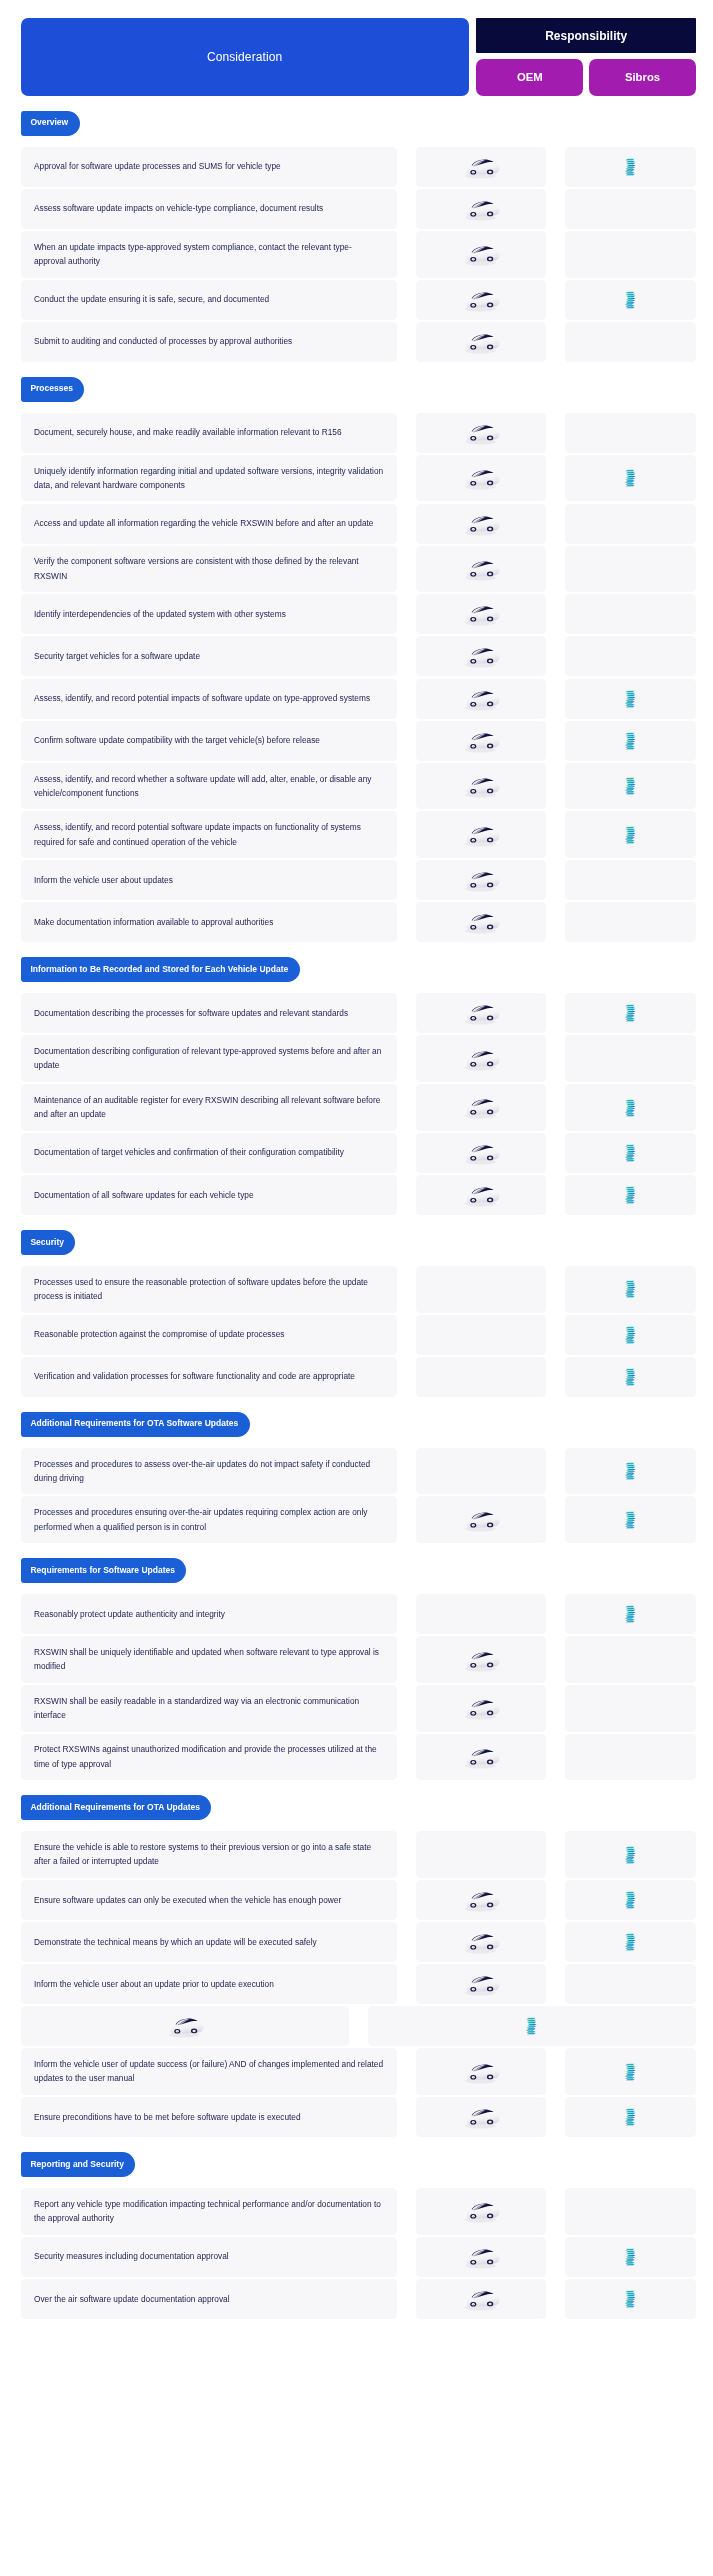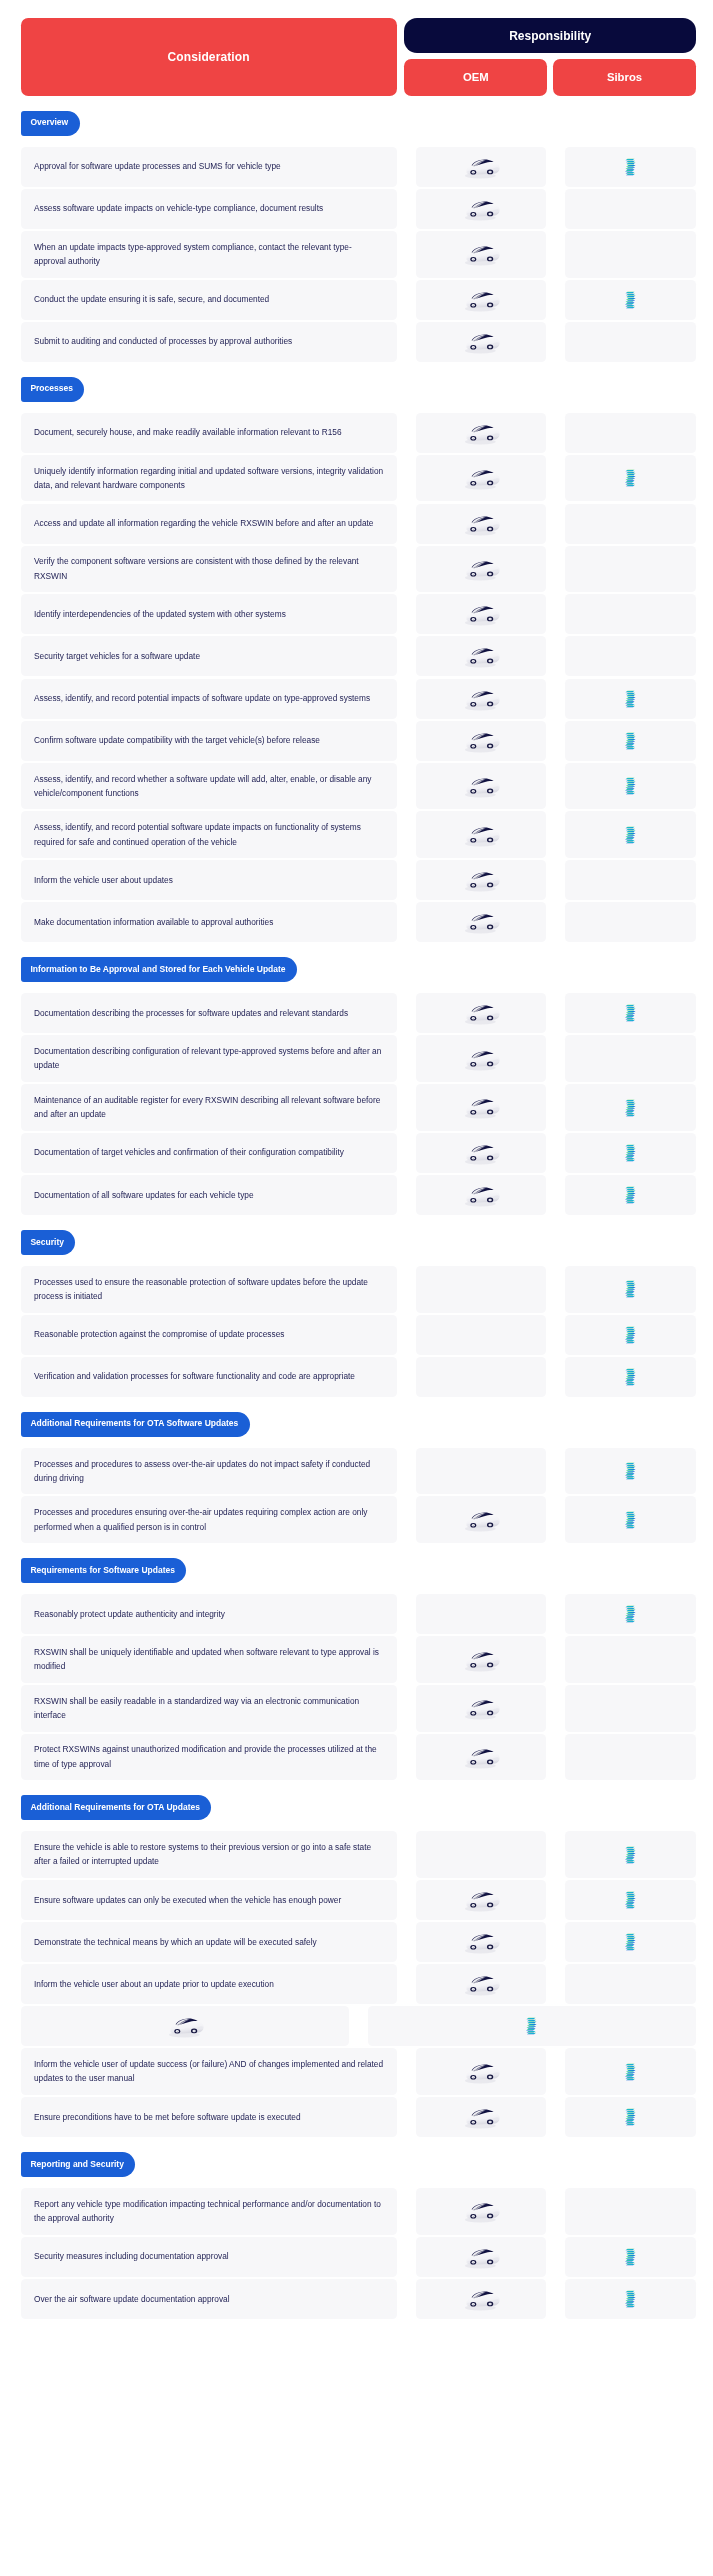--- a/index.html
+++ b/index.html
@@ -17,57 +17,57 @@
   }
 
   
   .header {
     display: flex;
     padding: 18px 18px 0 20.6px;
     gap: 7.7px;
     align-items: stretch;
   }
   .hdr-left {
-    width: 376px;
+    width: 448px;
     min-height: 77px;
-    background: #ef4444;
+    background: #1d4ed8;
     border-radius: 7.2px;
     color: #fff;
     display: flex;
     align-items: center;
     justify-content: center;
     font-size: 12px;
-    font-weight: bold;
+    font-weight: normal;
     letter-spacing: 0.1px;
   }
   .hdr-right {
     flex: 1;
     display: flex;
     flex-direction: column;
     gap: 5.7px;
   }
   .hdr-resp {
     height: 35px;
     background: #080a3c;
-    border-radius: 13px;
+    border-radius: 1px;
     color: #fff;
     display: flex;
     align-items: center;
     justify-content: center;
     font-size: 12px;
     font-weight: bold;
   }
   .hdr-sub {
     display: flex;
     gap: 5.7px;
     height: 37px;
   }
   .hdr-sub > div {
     flex: 1;
-    background: #ef4444;
+    background: #a21caf;
     border-radius: 7.2px;
     color: #fff;
     display: flex;
     align-items: center;
     justify-content: center;
     font-size: 11.3px;
     font-weight: bold;
   }
 
   
@@ -424,21 +424,21 @@
                 <svg width="42" height="26" viewBox="0 0 120 74">
                   <use href="#sym-car"></use>
                 </svg>
               </span>
             </div>
             <div class="cell-icon empty"></div>
           </div>
         </div>
       </div>
       <div class="section">
-        <div class="badge-wrap"><div class="badge">Information to Be Approval and Stored for Each Vehicle Update</div></div>
+        <div class="badge-wrap"><div class="badge">Information to Be Recorded and Stored for Each Vehicle Update</div></div>
         <div class="rows">
           <div class="row">
             <div class="cell-text">Documentation describing the processes for software updates and relevant standards</div>
             <div class="cell-icon">
               <span>
                 <svg width="42" height="26" viewBox="0 0 120 74">
                   <use href="#sym-car"></use>
                 </svg>
               </span>
             </div>

